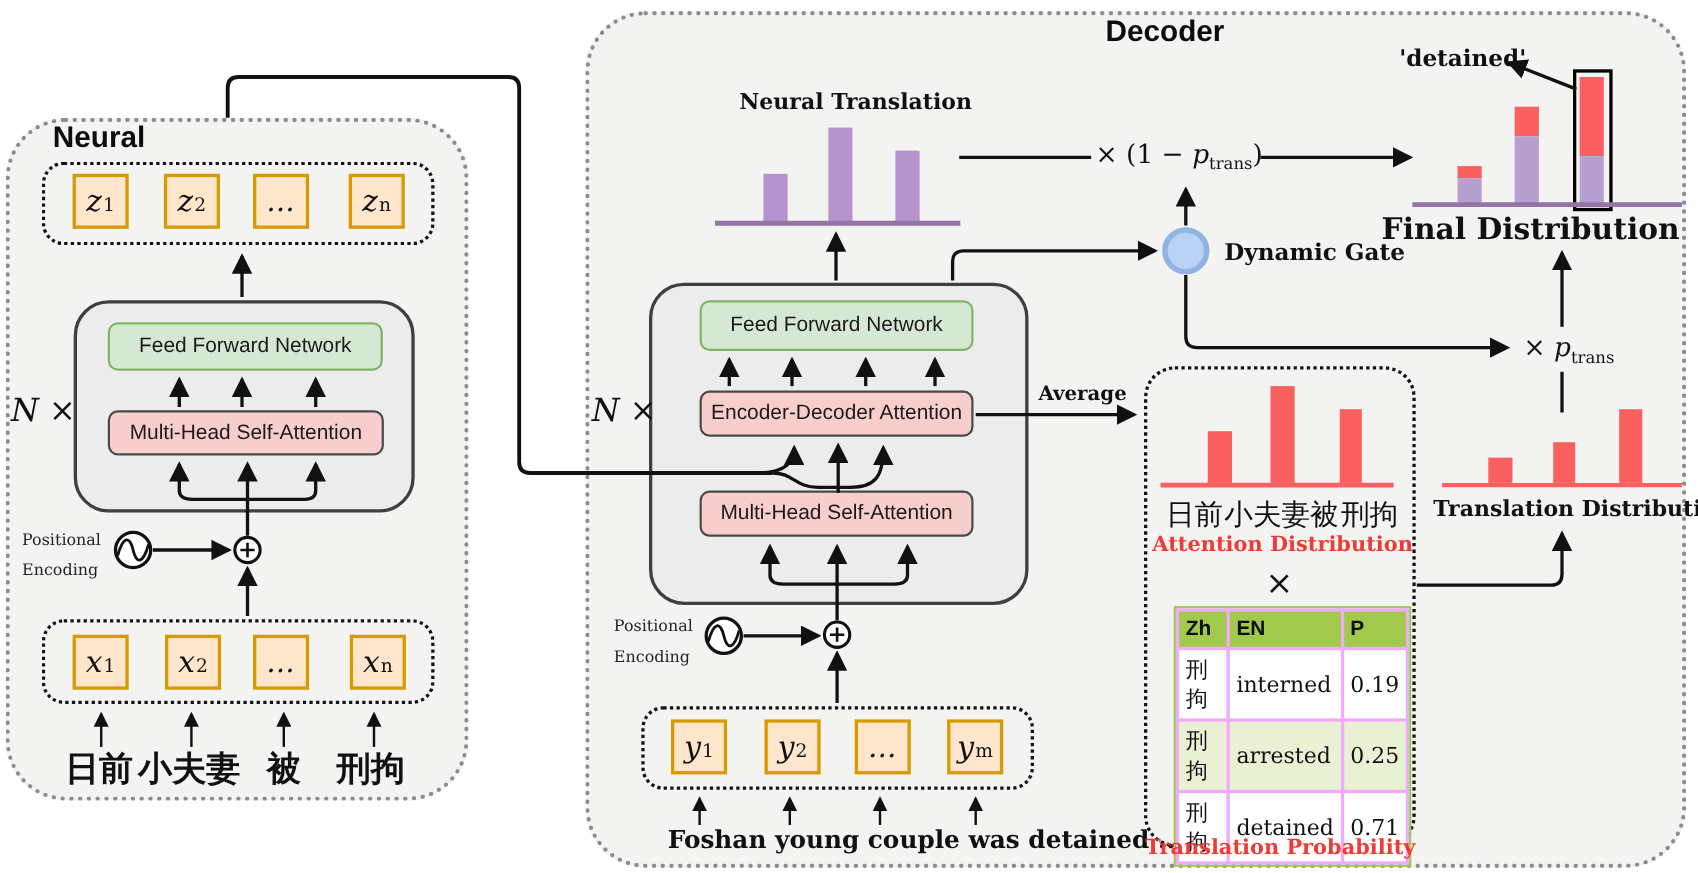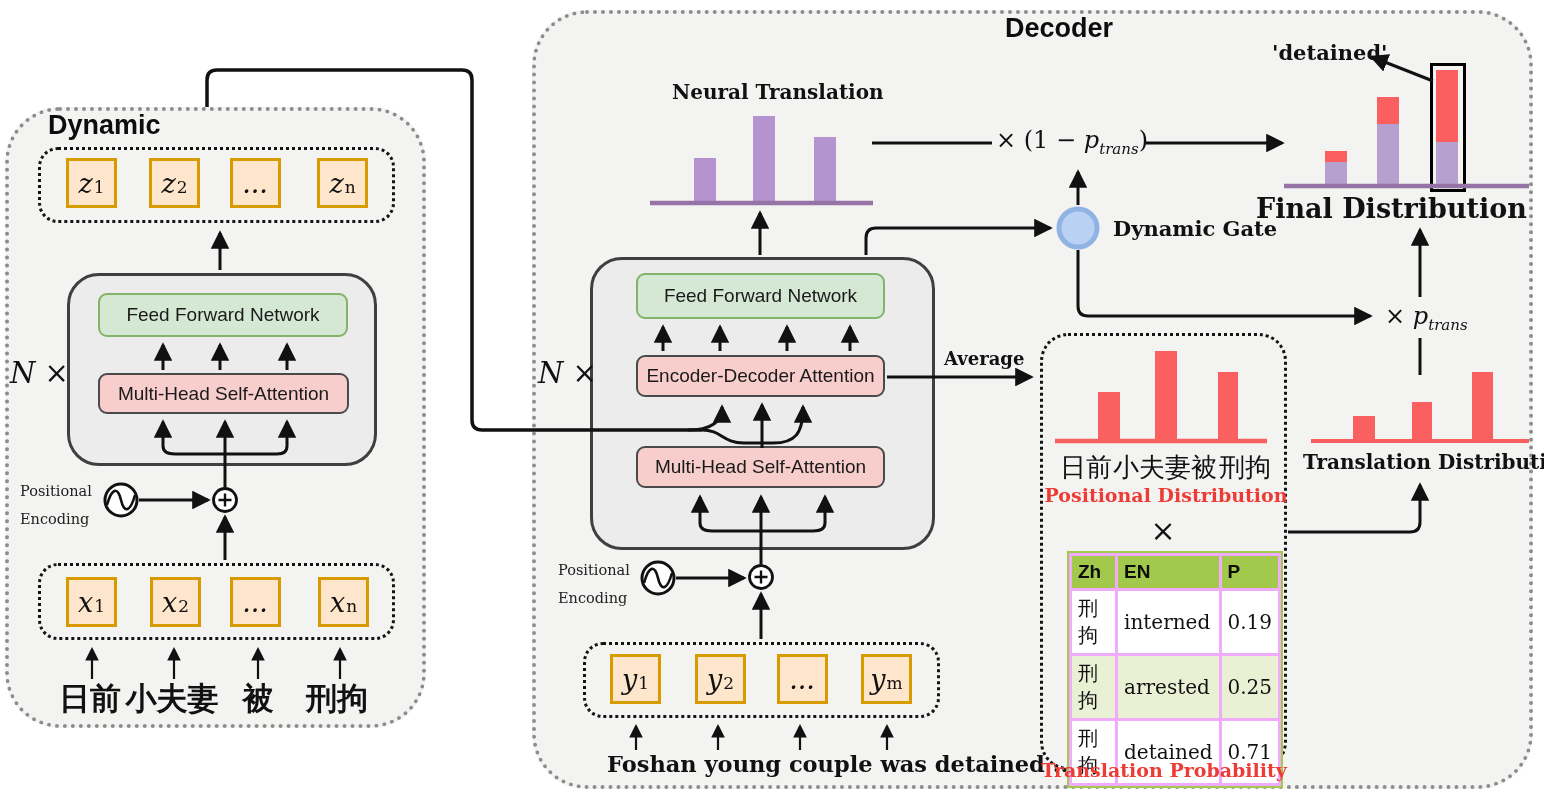--- a/index.html
+++ b/index.html
@@ -26,21 +26,21 @@
   .token sub{font-size:17px;font-style:normal;margin-left:1px;transform:translateY(4px);}
 
   .title{position:absolute;font-family:"Liberation Sans",sans-serif;font-weight:800;font-size:27px;color:#0d0d0d;}
   .ntimes{position:absolute;font-style:italic;font-size:29px;font-family:"DejaVu Serif",serif;}
   .poslab{position:absolute;font-size:14.5px;font-family:"DejaVu Serif",serif;color:#222;}
 
   .dist-label{position:absolute;font-weight:bold;font-size:20px;font-family:"DejaVu Serif",serif;white-space:nowrap;}
   .red-label{position:absolute;font-weight:bold;font-size:19px;color:#ee3b35;font-family:"DejaVu Serif",serif;white-space:nowrap;}
   .formula{position:absolute;font-size:24px;font-family:"DejaVu Serif",serif;white-space:nowrap;}
   .formula .v{font-style:italic;}
-  .formula sub{font-size:15px;font-style:italic;}
+  .formula sub{font-size:15px;}
 
   .cword{position:absolute;transform:translateX(-50%);white-space:nowrap;
          font-family:Liberation Mono, monospace;}
   .cword.src{font-size:31px;font-weight:600;}
   .cword.attn{font-size:26px;font-weight:400;}
 
   .sentence{position:absolute;font-weight:bold;font-size:22.5px;font-family:"DejaVu Serif",serif;white-space:nowrap;}
 
   
   .barbox{position:absolute;}
@@ -67,21 +67,21 @@
   svg.wires{position:absolute;left:0;top:0;pointer-events:none;}
 </style>
 </head>
 <body>
 
 <div class="canvas">
 
   <div class="region" style="left:5px;top:107px;width:413px;height:613px;"></div>
   <div class="region" style="left:532px;top:10px;width:993px;height:771px;"></div>
 
-  <div class="title" style="left:48px;top:110px;">Dynamic</div>
+  <div class="title" style="left:48px;top:110px;">Neural</div>
   <div class="title" style="left:1005px;top:13px;">Decoder</div>
 
   <div class="tokrow" style="left:38px;top:147px;width:351px;height:70px;"></div>
   <div class="token" style="left:66px;top:158px;">
       <span>z</span>
       <sub>1</sub>
     </div>
   <div class="token" style="left:149px;top:158px;">
       <span>z</span>
       <sub>2</sub>
@@ -197,21 +197,21 @@
   <div class="tokrow" style="left:1040px;top:333px;width:241px;height:431px;border-radius:28px;"></div>
   <div class="barbox" style="left:1055px;top:349px;width:212px;height:90px;">
     <div class="bar red" style="left: 43px; width: 22px; height: 47px;"></div>
     <div class="bar red" style="left: 100px; width: 22px; height: 88px;"></div>
     <div class="bar red" style="left: 163px; width: 20px; height: 67px;"></div>
   </div>
   <div class="cword attn" style="left:1086px;top:450px;">日前</div>
   <div class="cword attn" style="left:1152px;top:450px;">小夫妻</div>
   <div class="cword attn" style="left:1204px;top:450px;">被</div>
   <div class="cword attn" style="left:1245px;top:450px;">刑拘</div>
-  <div class="red-label" style="left:1166px;top:484px;transform:translateX(-50%);">Positional Distribution</div>
+  <div class="red-label" style="left:1166px;top:484px;transform:translateX(-50%);">Attention Distribution</div>
   <div class="times-sign" style="left:1163px;top:513px;">×</div>
 
   <div class="ptable-wrap" style="left:1067px;top:551px;">
     <table class="ptable">
       <colgroup>
           <col class="col-zh">
           <col class="col-en">
           <col class="col-p">
         </colgroup>
       <thead>

